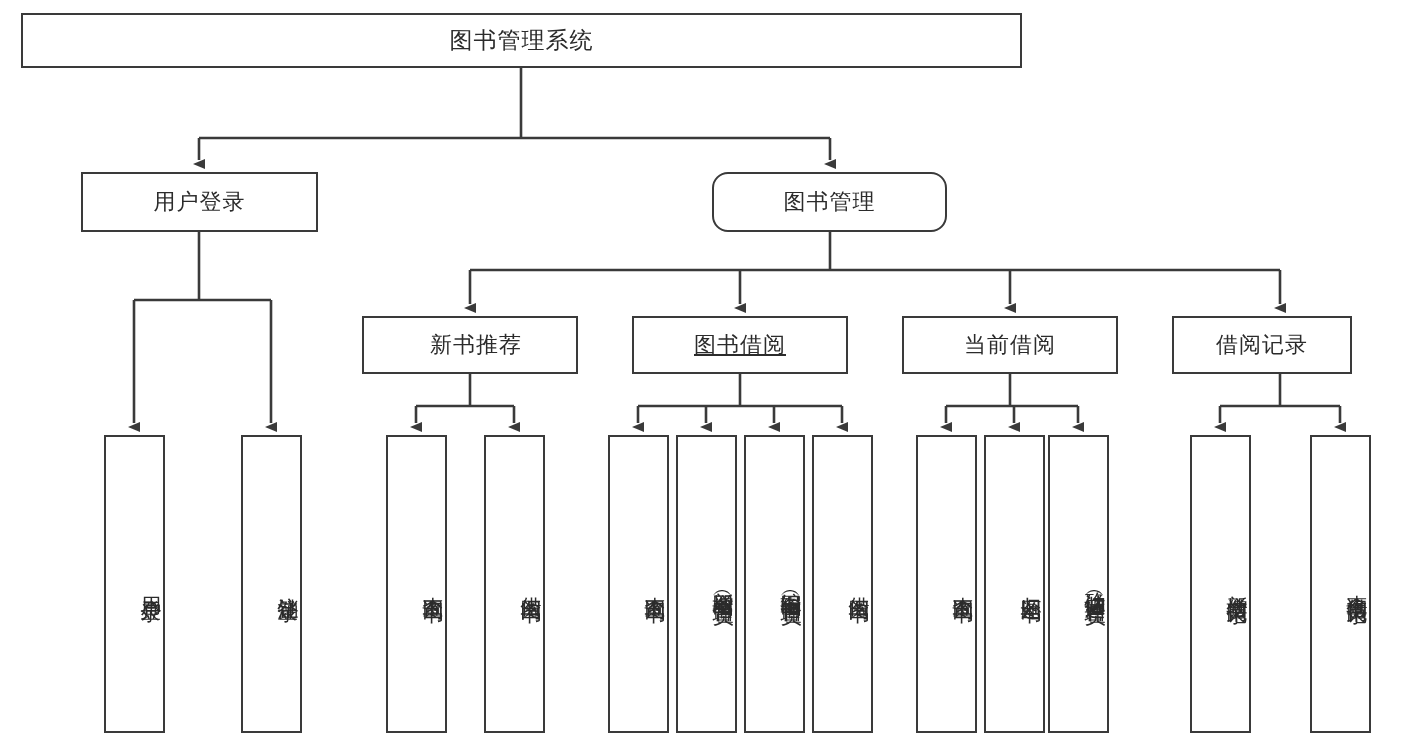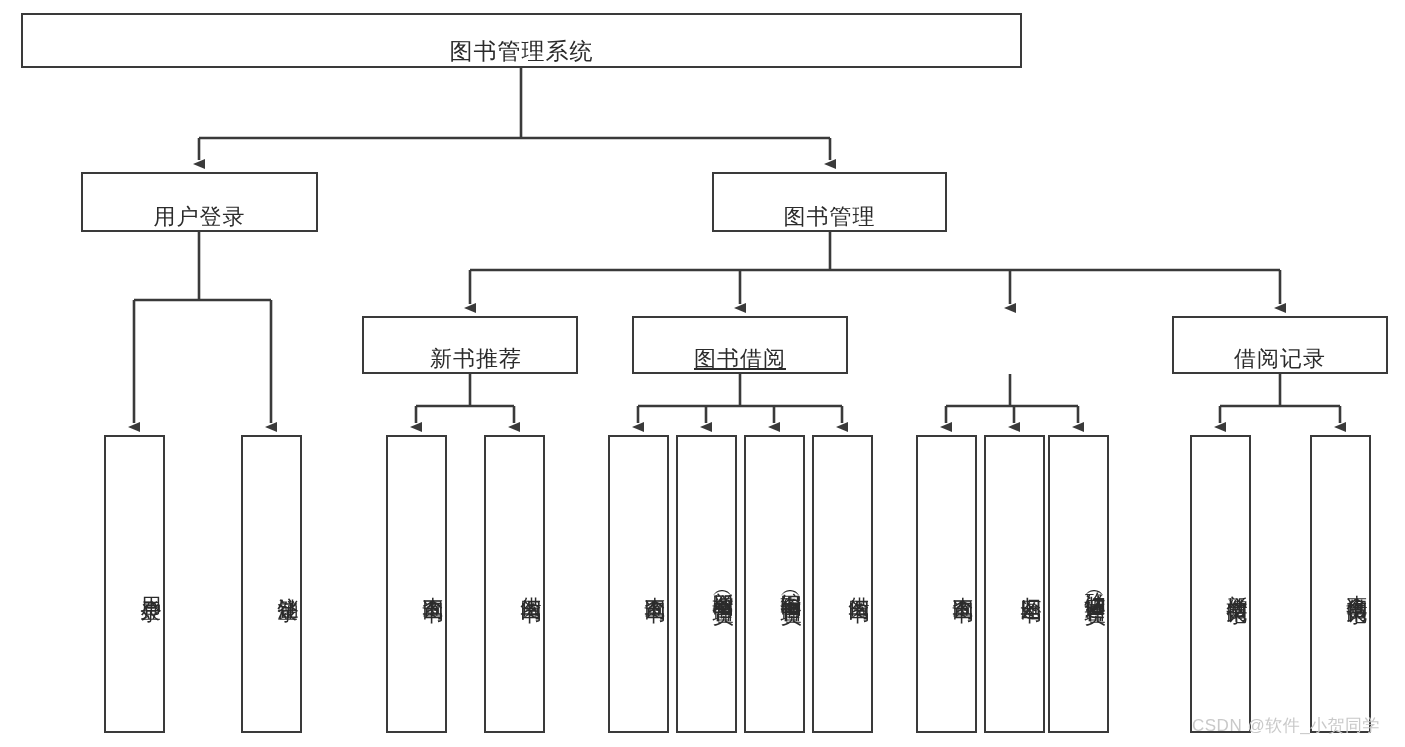--- a/index.html
+++ b/index.html
@@ -23,21 +23,21 @@
     top: 0;
     width: 1405px;
     height: 747px;
   }
   .node {
     position: absolute;
     box-sizing: border-box;
     border: 2px solid #3a3a3a;
     background: #ffffff;
     display: flex;
-    align-items: flex-end;
+    align-items: center;
     justify-content: center;
     color: #2b2b2b;
     z-index: 2;
   }
   .node.h {
     font-size: 22px;
     letter-spacing: 1px;
     line-height: 1.2;
   }
   .node.v {
@@ -125,31 +125,34 @@
     </g>
   </svg>
 
   <div class="node h title" style="left: 21px; top: 13px; width: 1001px; height: 55px;">
     <span>图书管理系统</span>
   </div>
 
   <div class="node h" style="left: 81px; top: 172px; width: 237px; height: 60px;">
     <span>用户登录</span>
   </div>
-  <div class="node h" style="left: 712px; top: 172px; width: 235px; height: 60px;">
+  <div class="node h" style="left: 712px; top: 172px; width: 235px; height: 60px; border-radius: 16px;">
     <span>图书管理</span>
   </div>
 
   <div class="node h" style="left: 362px; top: 316px; width: 216px; height: 58px; padding-left: 12px;">
     <span>新书推荐</span>
   </div>
   <div class="node h" style="left: 632px; top: 316px; width: 216px; height: 58px; text-decoration: underline;">
     <span>图书借阅</span>
   </div>
-  <div class="node h" style="left: 1172px; top: 316px; width: 216px; height: 58px;">
+  <div class="node h" style="left: 902px; top: 316px; width: 216px; height: 58px;">
+    <span>当前借阅</span>
+  </div>
+  <div class="node h" style="left: 1172px; top: 316px; width: 180px; height: 58px;">
     <span>借阅记录</span>
   </div>
 
   <div class="node v" style="left: 104px; top: 435px; width: 61px; height: 298px;">
     <span class="vtext">用户登录</span>
   </div>
   <div class="node v" style="left: 241px; top: 435px; width: 61px; height: 298px;">
     <span class="vtext">注销登录</span>
   </div>
   <div class="node v" style="left: 386px; top: 435px; width: 61px; height: 298px;">
@@ -179,14 +182,13 @@
   <div class="node v" style="left: 1048px; top: 435px; width: 61px; height: 298px;">
     <span class="vtext">确认归还（管理员）</span>
   </div>
   <div class="node v" style="left: 1190px; top: 435px; width: 61px; height: 298px;">
     <span class="vtext">新增借阅记录</span>
   </div>
   <div class="node v" style="left: 1310px; top: 435px; width: 61px; height: 298px;">
     <span class="vtext">查询借阅记录</span>
   </div>
 
-  <div id="watermark">CSDN @软件_小贺同学</div>
 </div>
 
 </body></html>

